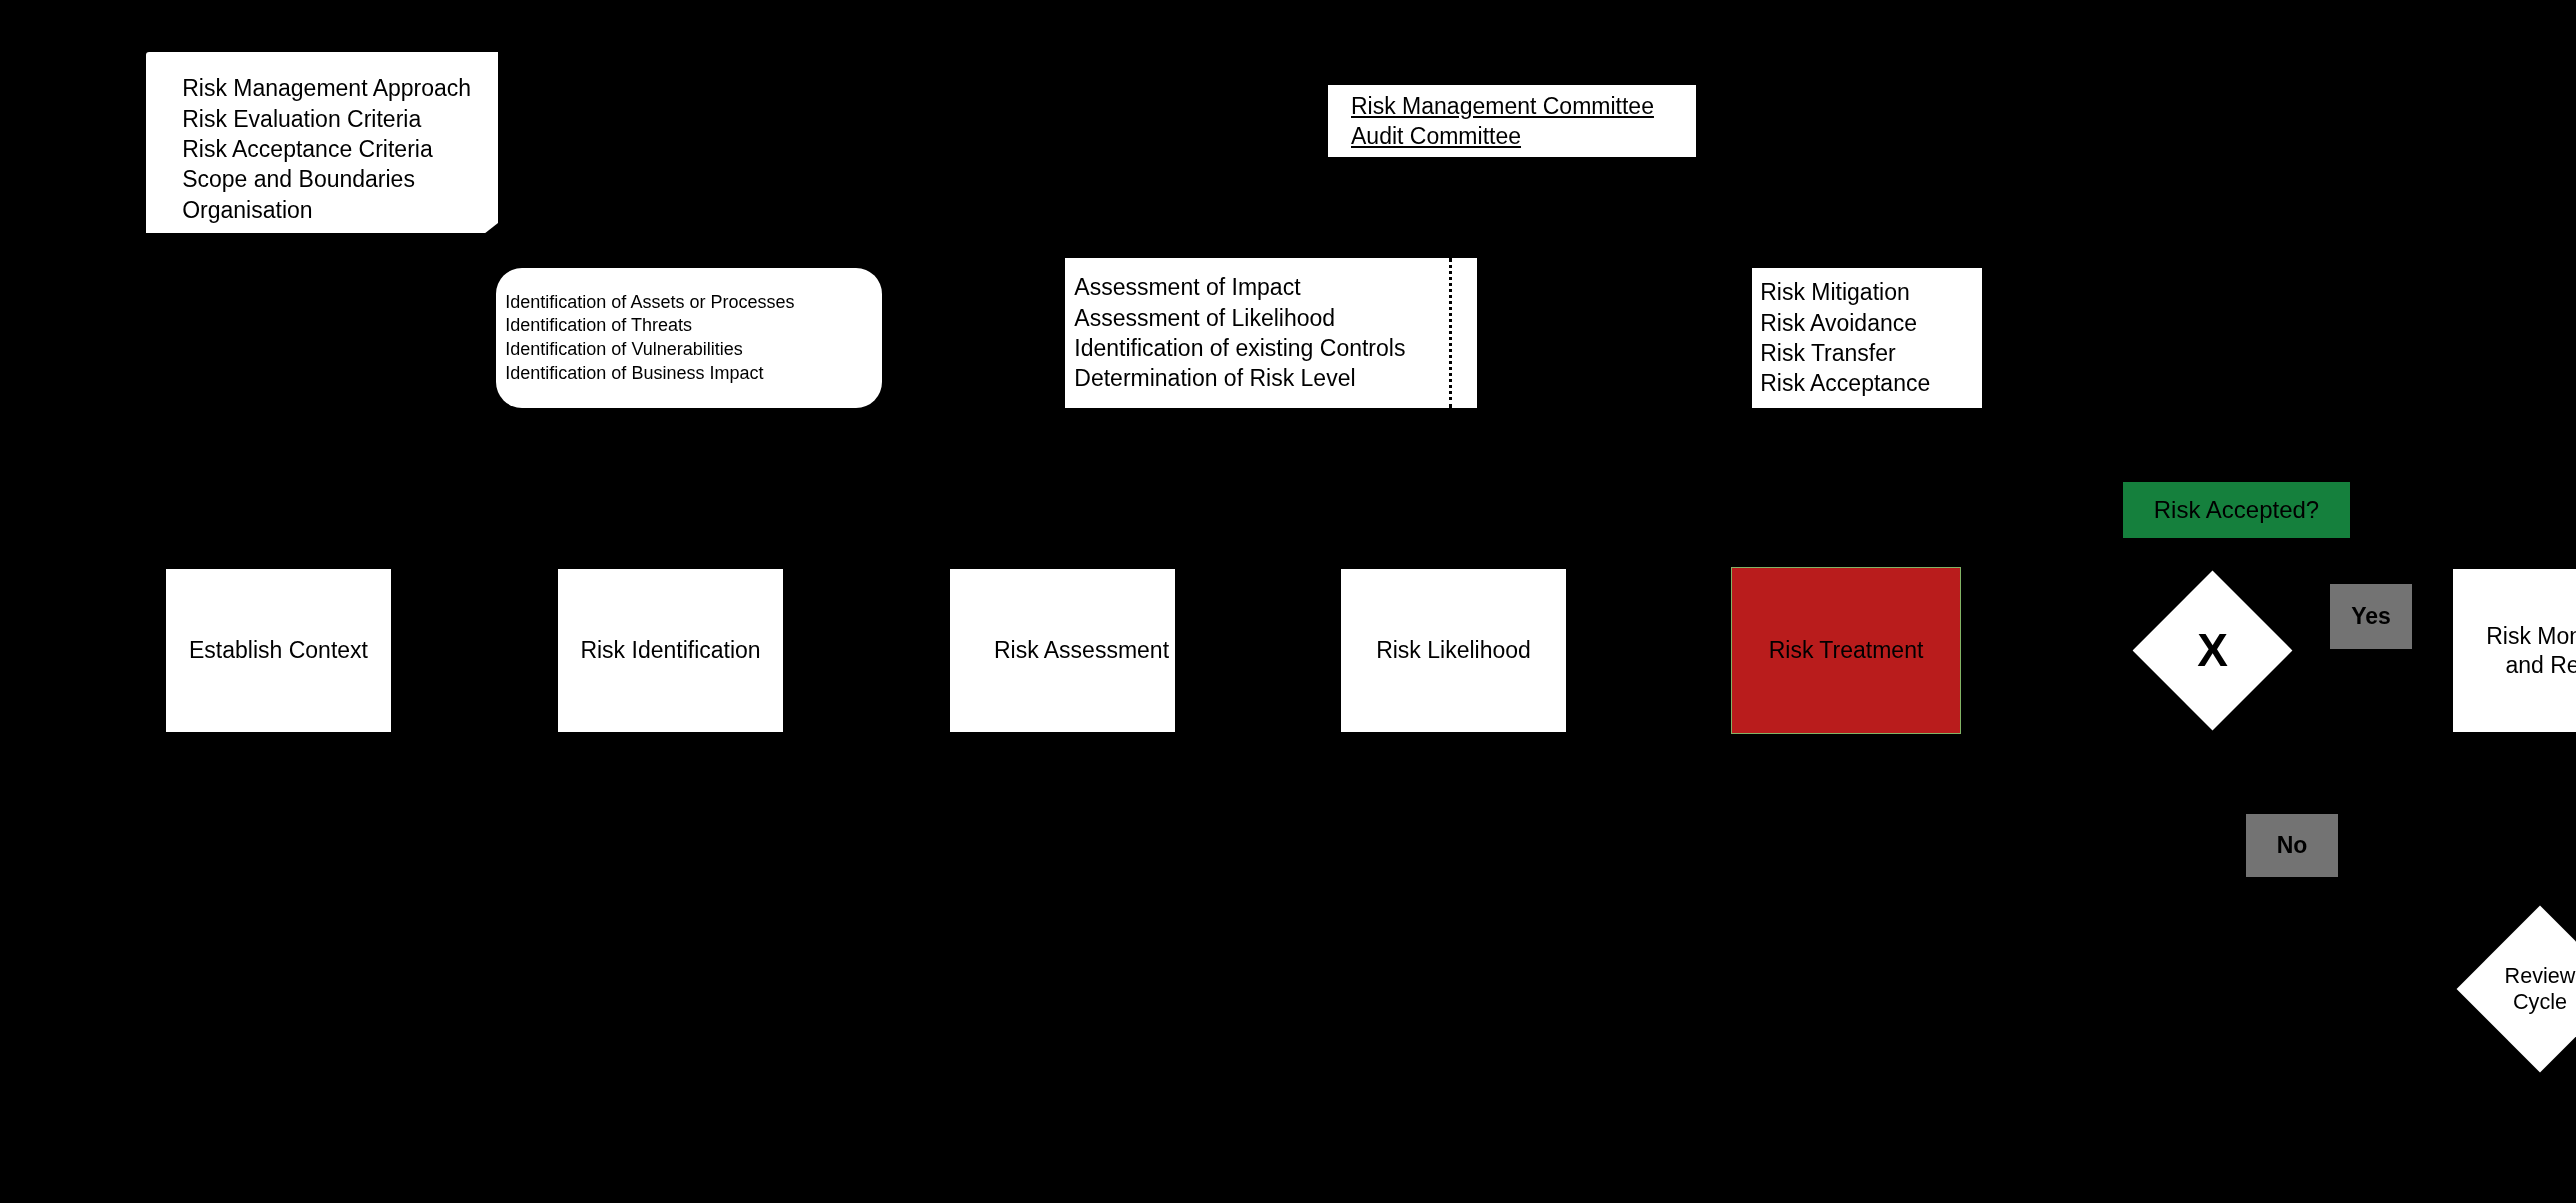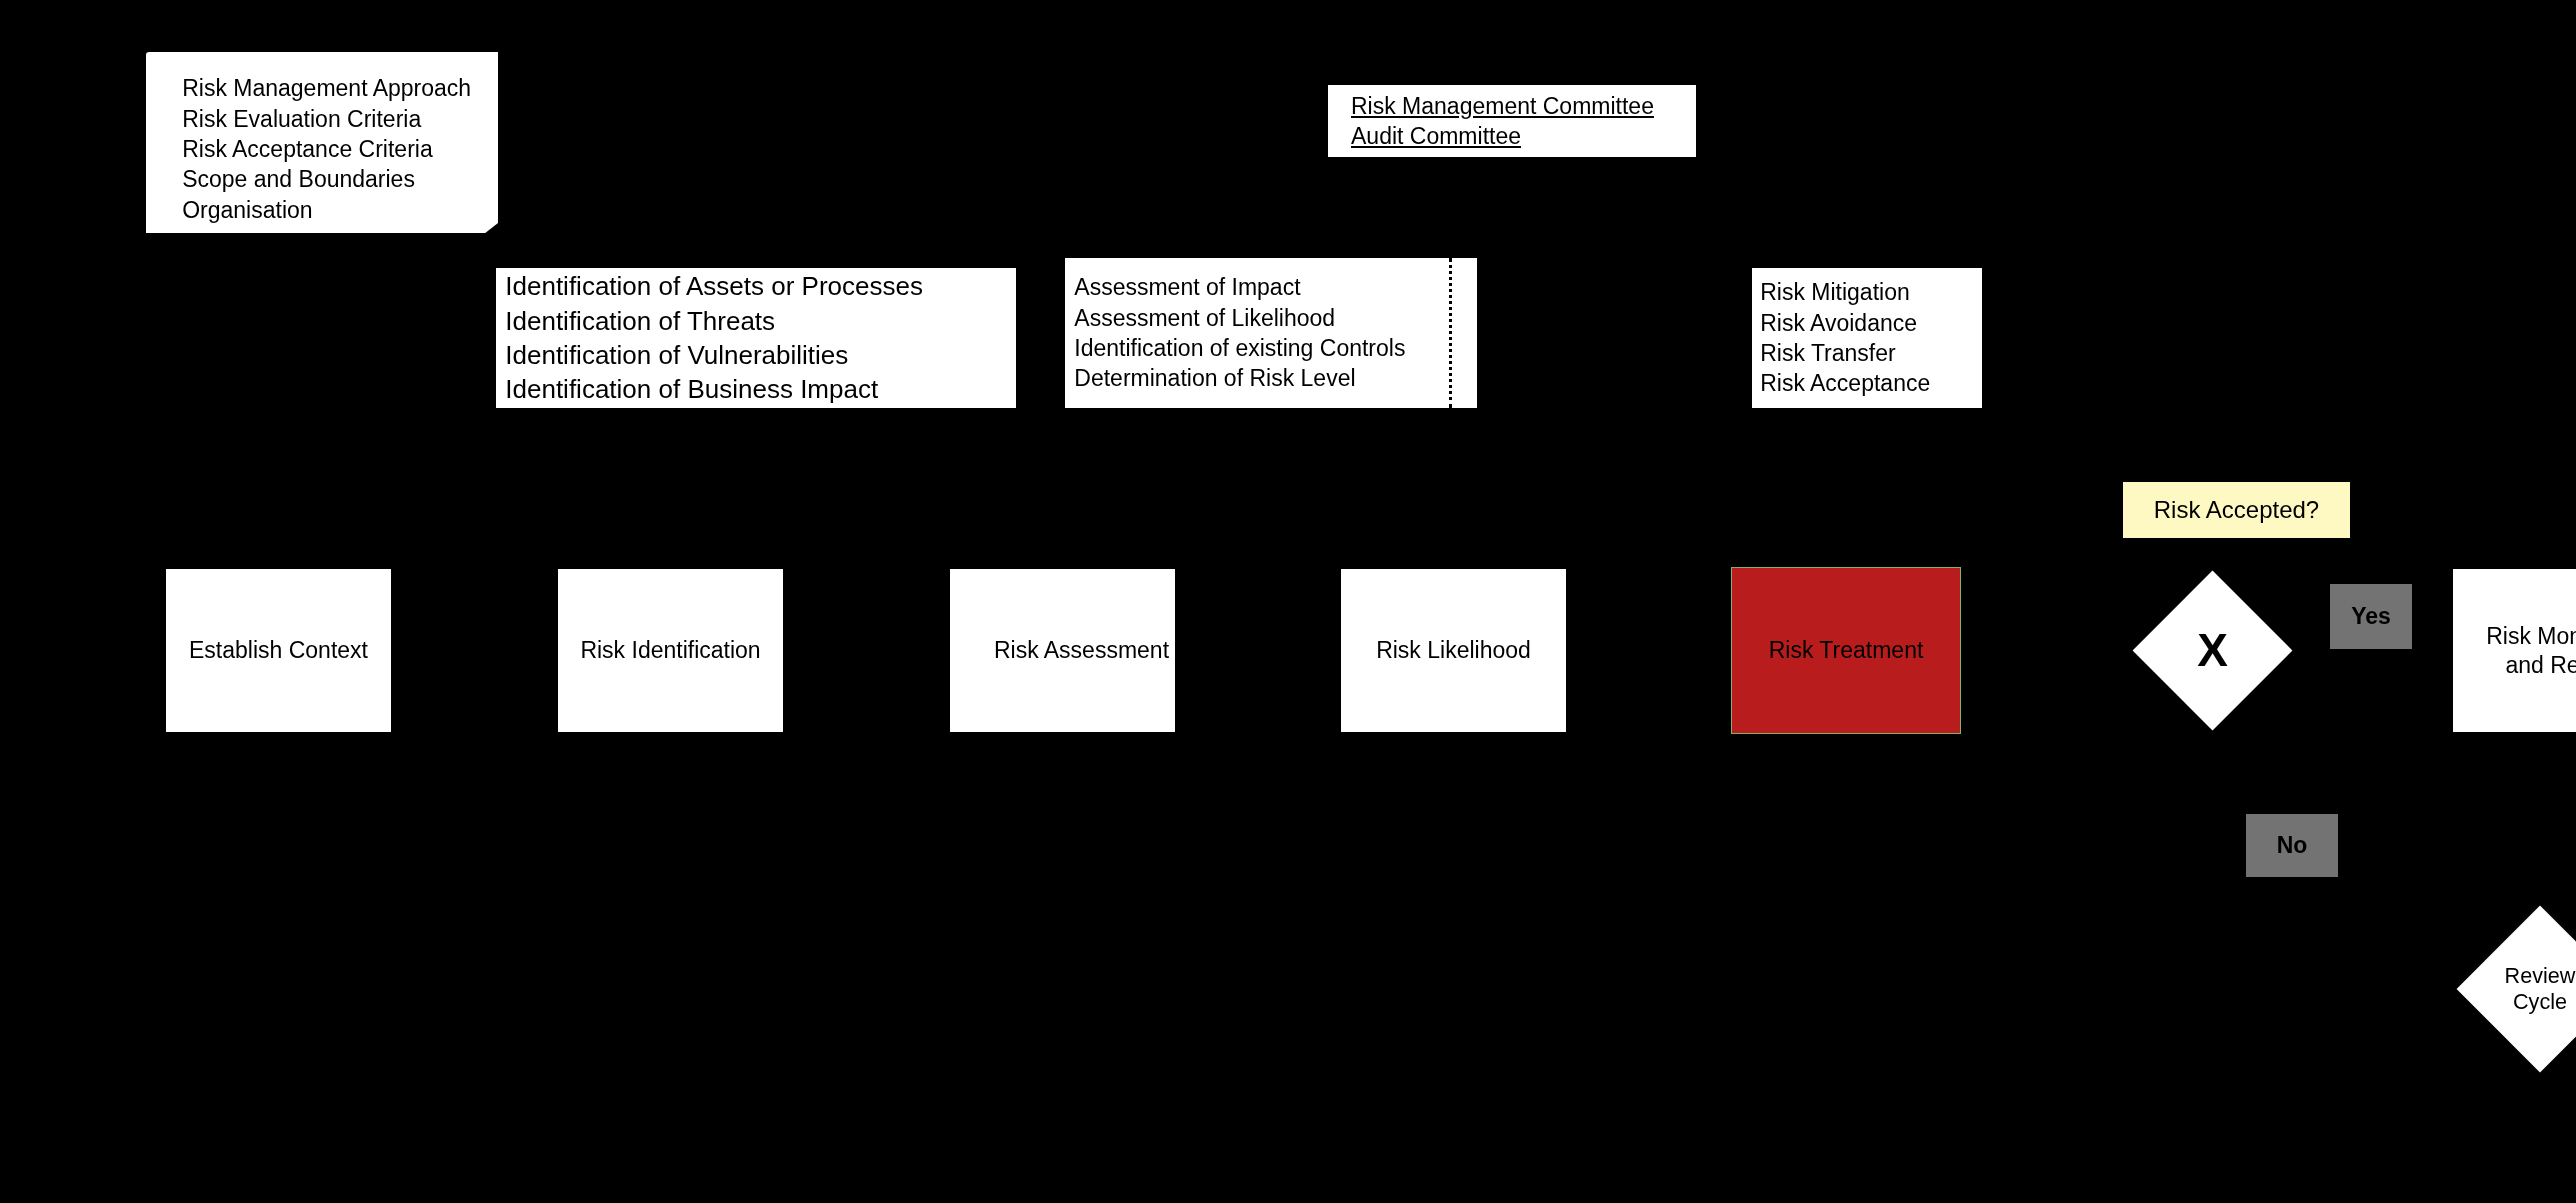--- a/index.html
+++ b/index.html
@@ -113,21 +113,21 @@
     display: flex;
     align-items: center;
     justify-content: center;
     font-weight: bold;
   }
 
   
   .caption {
     position: absolute;
     box-sizing: border-box;
-    background: #fef9c3;
+    background: #15803d;
     color: #000000;
     display: flex;
     align-items: center;
     justify-content: center;
   }
 </style>
 </head>
 <body>
 
 <div id="canvas">
@@ -139,21 +139,21 @@
 Scope and Boundaries
 Organisation</span>
     <span class="fold"></span>
   </div>
 
   <div class="note" style="left:1328px; top:85px; width:368px; height:72px; padding:0 0 0 23px; font-size:23px;text-decoration:underline;">
     <span class="note-text">Risk Management Committee
 Audit Committee</span>
   </div>
 
-  <div class="note" style="left:496px; top:268px; width:520px; height:140px; padding:0 0 0 9.3px; font-size:26px;">
+  <div class="note" style="left:496px; top:268px; width:386px; height:140px; padding:0 0 0 9.3px; font-size:18px;border-radius:26px;">
     <span class="note-text">Identification of Assets or Processes
 Identification of Threats
 Identification of Vulnerabilities
 Identification of Business Impact</span>
   </div>
 
   <div class="note" style="left:1065px; top:258px; width:412px; height:150px; padding:0 0 0 9.3px; font-size:23px;">
     <span class="note-text">Assessment of Impact
 Assessment of Likelihood
 Identification of existing Controls

